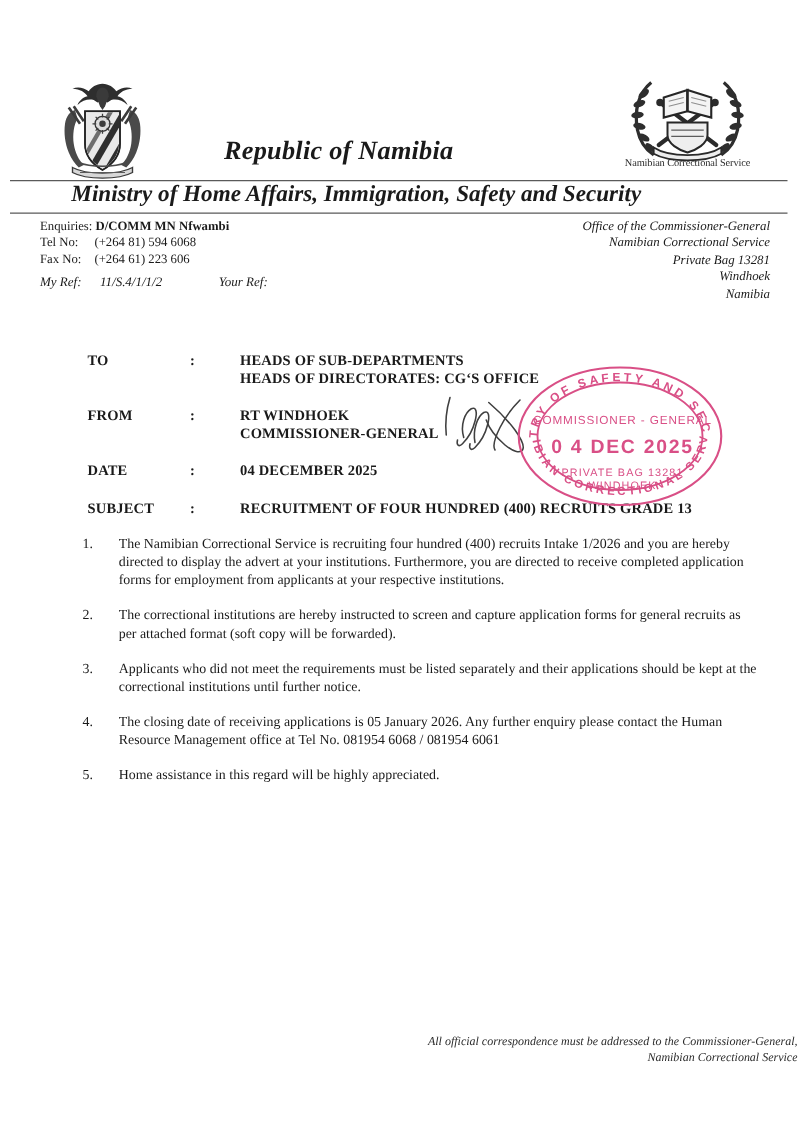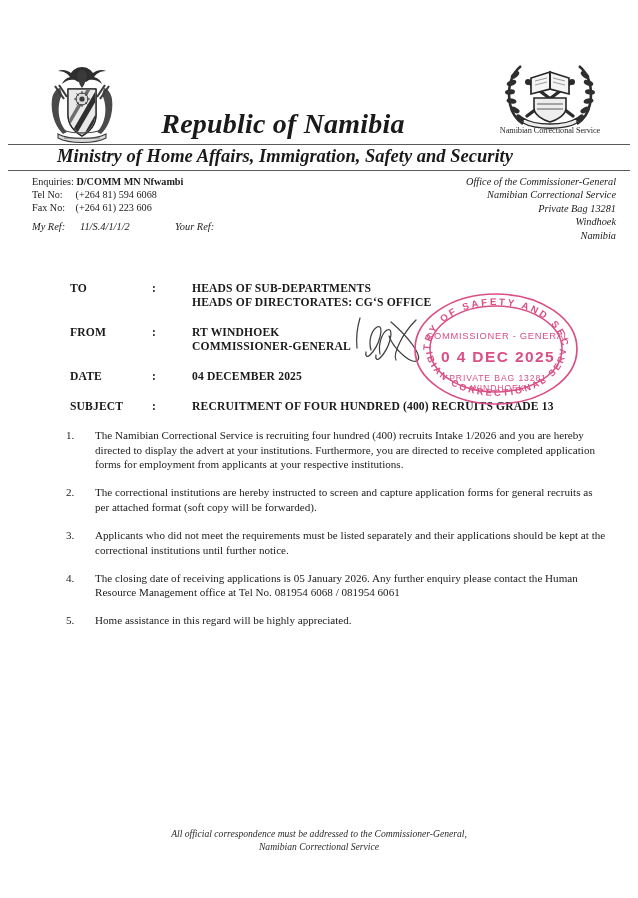--- a/index.html
+++ b/index.html
@@ -58,26 +58,25 @@
     color: #2a2a2a;
     font-family: "Liberation Serif", serif;
   }
 
   .republic-title {
     position: absolute;
     left: 0;
     top: 108px;
     width: 542px;
     text-align: center;
-    font-size: 28px;
+    font-size: 21px;
     font-weight: bold;
     font-style: italic;
     letter-spacing: 0.2px;
     font-family: "Liberation Serif", "DejaVu Serif", serif;
-    padding-left: 12px;
   }
 
   .rule {
     position: absolute;
     left: 8px;
     width: 622px;
     height: 0;
     border-top: 1.3px solid #5a5a5a;
   }
   .rule-top { top: 144px; }
@@ -227,21 +226,21 @@
     left: 0;
     top: 828px;
     width: 638px;
     text-align: center;
     font-size: 9.6px;
     line-height: 12.5px;
     font-style: italic;
     color: #2b2b2b;
     font-family: "Liberation Serif", "DejaVu Serif", serif;
   }
-  .footer .ln { display: block; }
+  .footer .ln { display: block; text-align: right; }
 </style>
 </head>
 <body>
 
 <div class="page">
 
   <div class="letterhead">
 
     <svg class="arms" viewBox="0 0 80 92">
       <defs>

